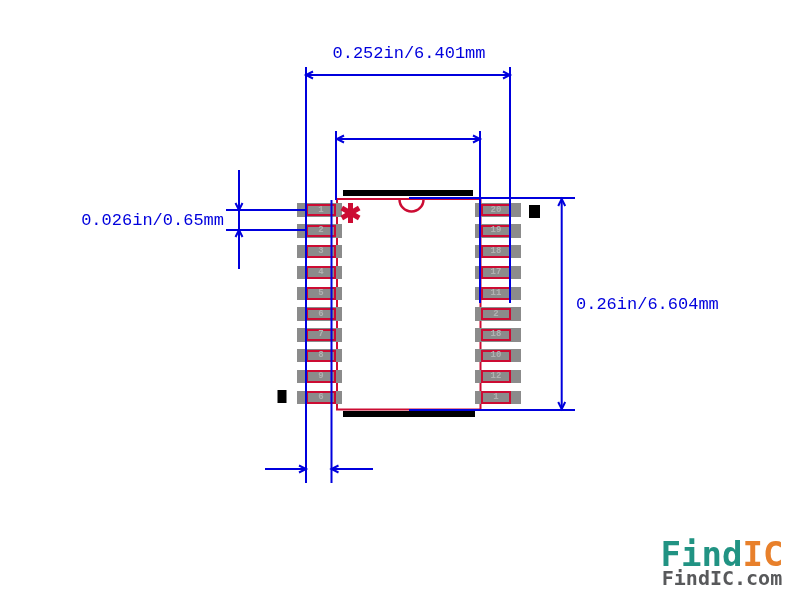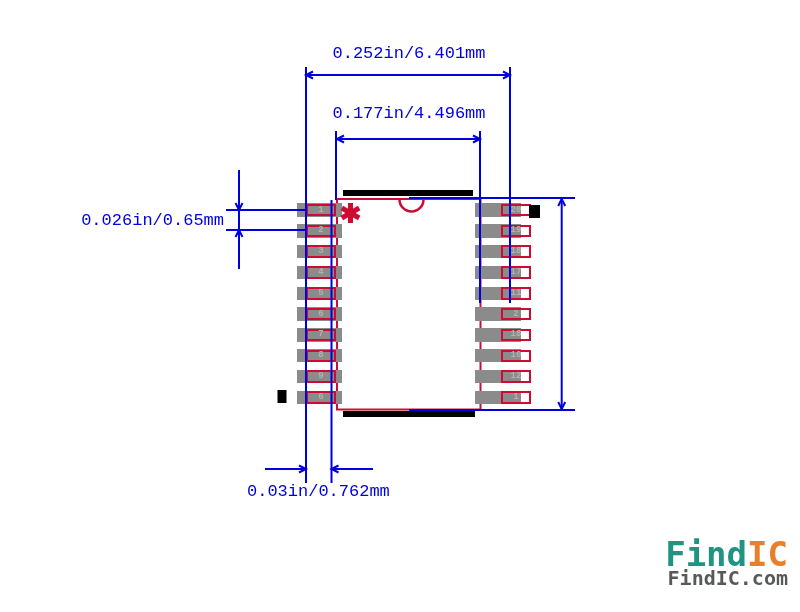--- a/index.html
+++ b/index.html
@@ -10,24 +10,24 @@
              white-space:nowrap;letter-spacing:0;}
   .centered{transform:translateX(-50%);font-family:Liberation Mono, monospace;}
   
   .col{position:absolute;display:flex;flex-direction:column;gap:7.45px;width:45.5px;}
   .col-left{left:296.5px;top:203.3px;}
   .col-right{left:475px;top:203.3px;}
   .pad{position:relative;height:13.4px;background:#8b8b8b;}
   .lead{position:absolute;top:0.5px;width:30px;height:12.4px;border:2px solid #cc0c33;
         box-sizing:border-box;display:flex;align-items:center;justify-content:center;}
   .col-left  .lead{left:9.5px;}
-  .col-right .lead{left:6px;margin-left:20px;}
+  .col-right .lead{left:6px;}
   .pin-num{font:bold 9px/1 "Liberation Mono",monospace;color:#b2b2b2;}
   
-  #logo{position:absolute;left:656px;top:538px;width:132px;text-align:right;}
+  #logo{position:absolute;left:656px;top:538px;width:132px;text-align:center;}
   .logo-big{font:bold 34px/32px "DejaVu Sans Mono",monospace;letter-spacing:0;}
   .logo-find{color:#219383;}
   .logo-ic{color:#e8802b;}
   .logo-caption{font:bold 20px/17px "DejaVu Sans Mono",monospace;color:#58595b;letter-spacing:0;}
 </style>
 </head>
 <body>
 
 <div id="stage">
 
@@ -193,22 +193,21 @@
 
     <path d="M399.5,199.5 A12,12 0 0 0 423.5,199.5" fill="none" stroke="#cc0c33" stroke-width="2.5"></path>
     <g stroke="#cc0c33" stroke-width="5">
       <line x1="350.5" y1="203" x2="350.5" y2="223"></line>
       <line x1="341.8" y1="208" x2="359.2" y2="218"></line>
       <line x1="359.2" y1="208" x2="341.8" y2="218"></line>
     </g>
   </svg>
 
   <div class="dim-label centered" style="left:409px;top:45px;">0.252in/6.401mm</div>
-  <div class="dim-label centered" style="left:409px;top:105px;">0.177in/4.496mm</div>
   <div class="dim-label" style="left:80px;width:144px;text-align:right;top:212px;">0.026in/0.65mm</div>
-  <div class="dim-label" style="left:247px;top:483px;">0.03in/0.762mm</div>
+  <div class="dim-label" style="left:576px;top:296px;">0.26in/6.604mm</div>
 
   <div id="logo">
     <div class="logo-big"><span class="logo-find">Find</span><span class="logo-ic">IC</span></div>
     <div class="logo-caption">FindIC.com</div>
   </div>
 
 </div>
 
 </body></html>

